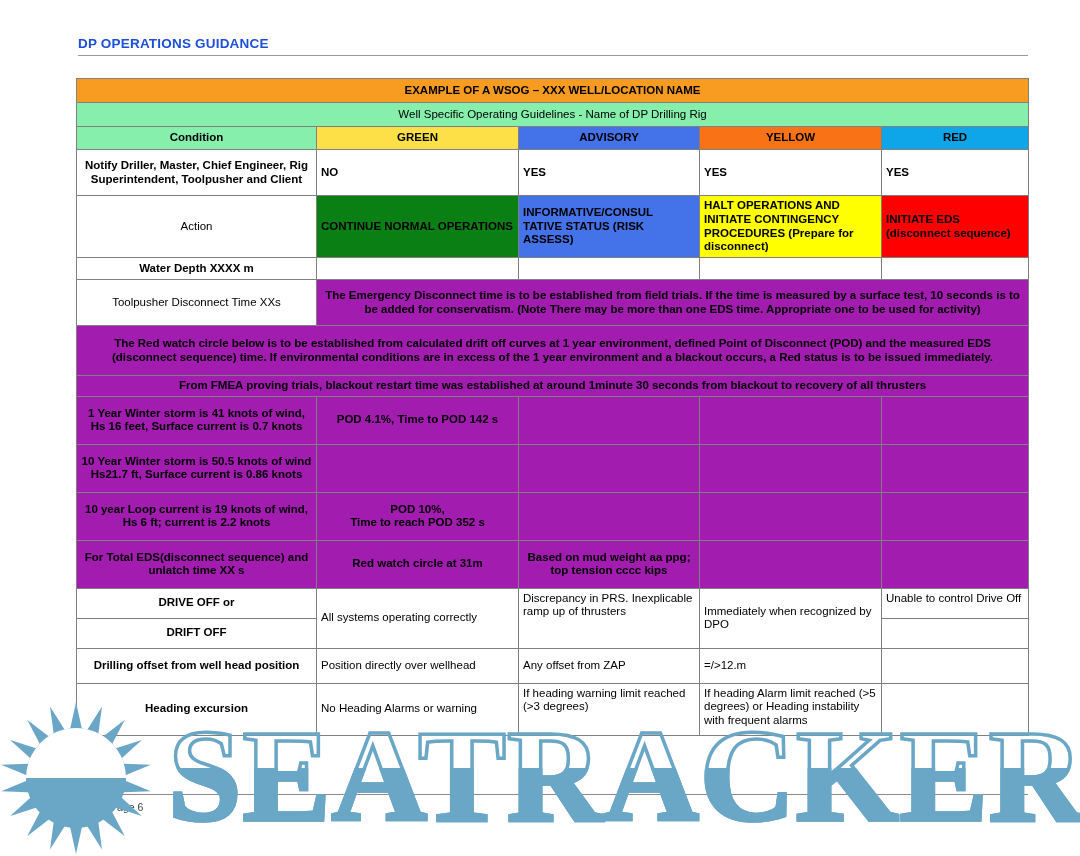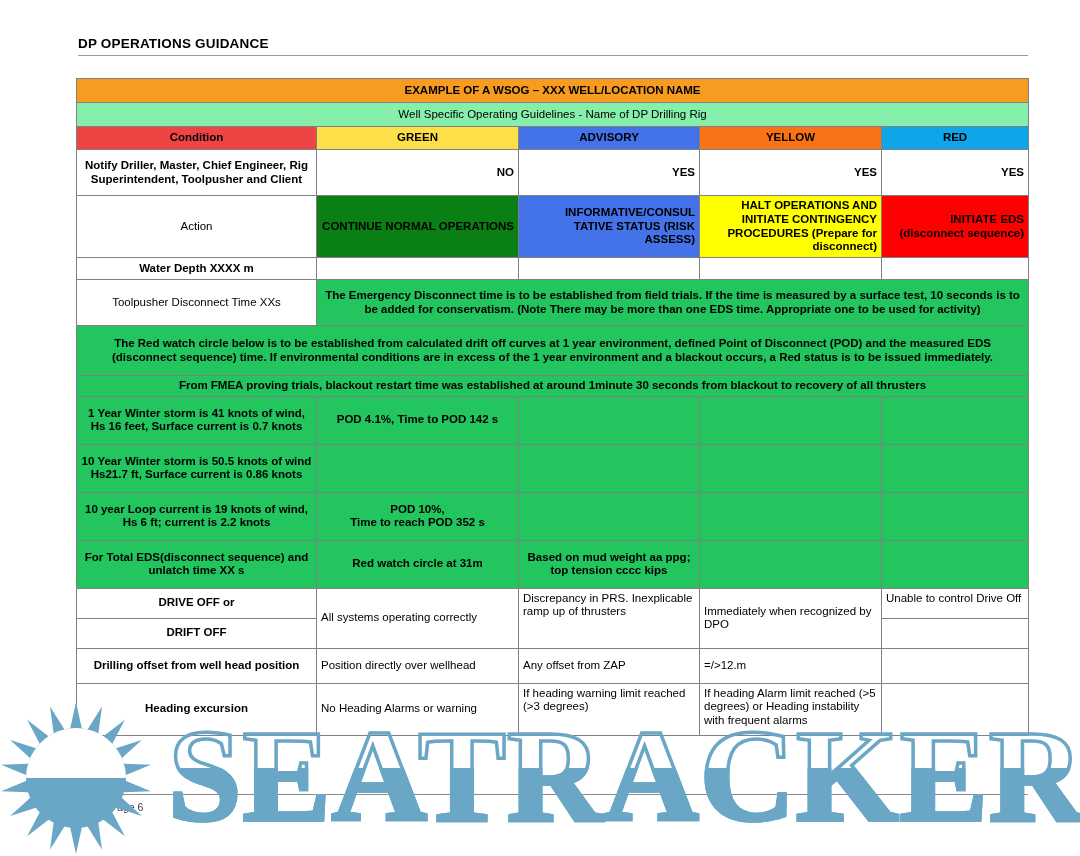--- a/index.html
+++ b/index.html
@@ -18,21 +18,21 @@
   
   #doc-header {
     position: absolute;
     left: 78px;
     top: 36px;
     width: 950px;
   }
   #doc-header .hdr-text {
     font-size: 13.5px;
     font-weight: bold;
-    color: #000000;
+    color: #1d4ed8;
     letter-spacing: 0.2px;
     white-space: nowrap;
   }
   #doc-header .hdr-rule {
     margin-top: 4px;
     border-bottom: 1.5px solid #9a9a9a;
     width: 950px;
   }
 
   
@@ -83,34 +83,34 @@
     height: 17px;
   }
 
   
   .c-head {
     text-align: center;
     font-weight: bold;
     font-size: 12px;
     height: 16px;
   }
-  .bg-white  { background: #ef4444; color: #000; }
+  .bg-white  { background: #86efac; color: #000; }
   .bg-green  { background: #fde047; color: #000; }
   .bg-blue   { background: #4472e8; color: #000; }
   .bg-yellow { background: #f97316; color: #000; }
   .bg-red    { background: #0ea5e9; color: #ffffff; }
 
   .act-green  { background: #0a8014; color: #ffffff; }
   .act-blue   { background: #4472e8; color: #ffffff; }
   .act-yellow { background: #ffff00; color: #000000; }
   .act-red    { background: #ff0000; color: #ffffff; }
 
-  .bg-gold { background: #22c55e; }
-
-  .ctr { text-align: right; }
+  .bg-gold { background: #a21caf; }
+
+  .ctr { text-align: left; }
   .bold { font-weight: bold; }
 
   .rowlabel {
     text-align: center;
     font-weight: bold;
     font-size: 11.5px;
   }
   .rowlabel-reg {
     text-align: center;
     font-weight: normal;

